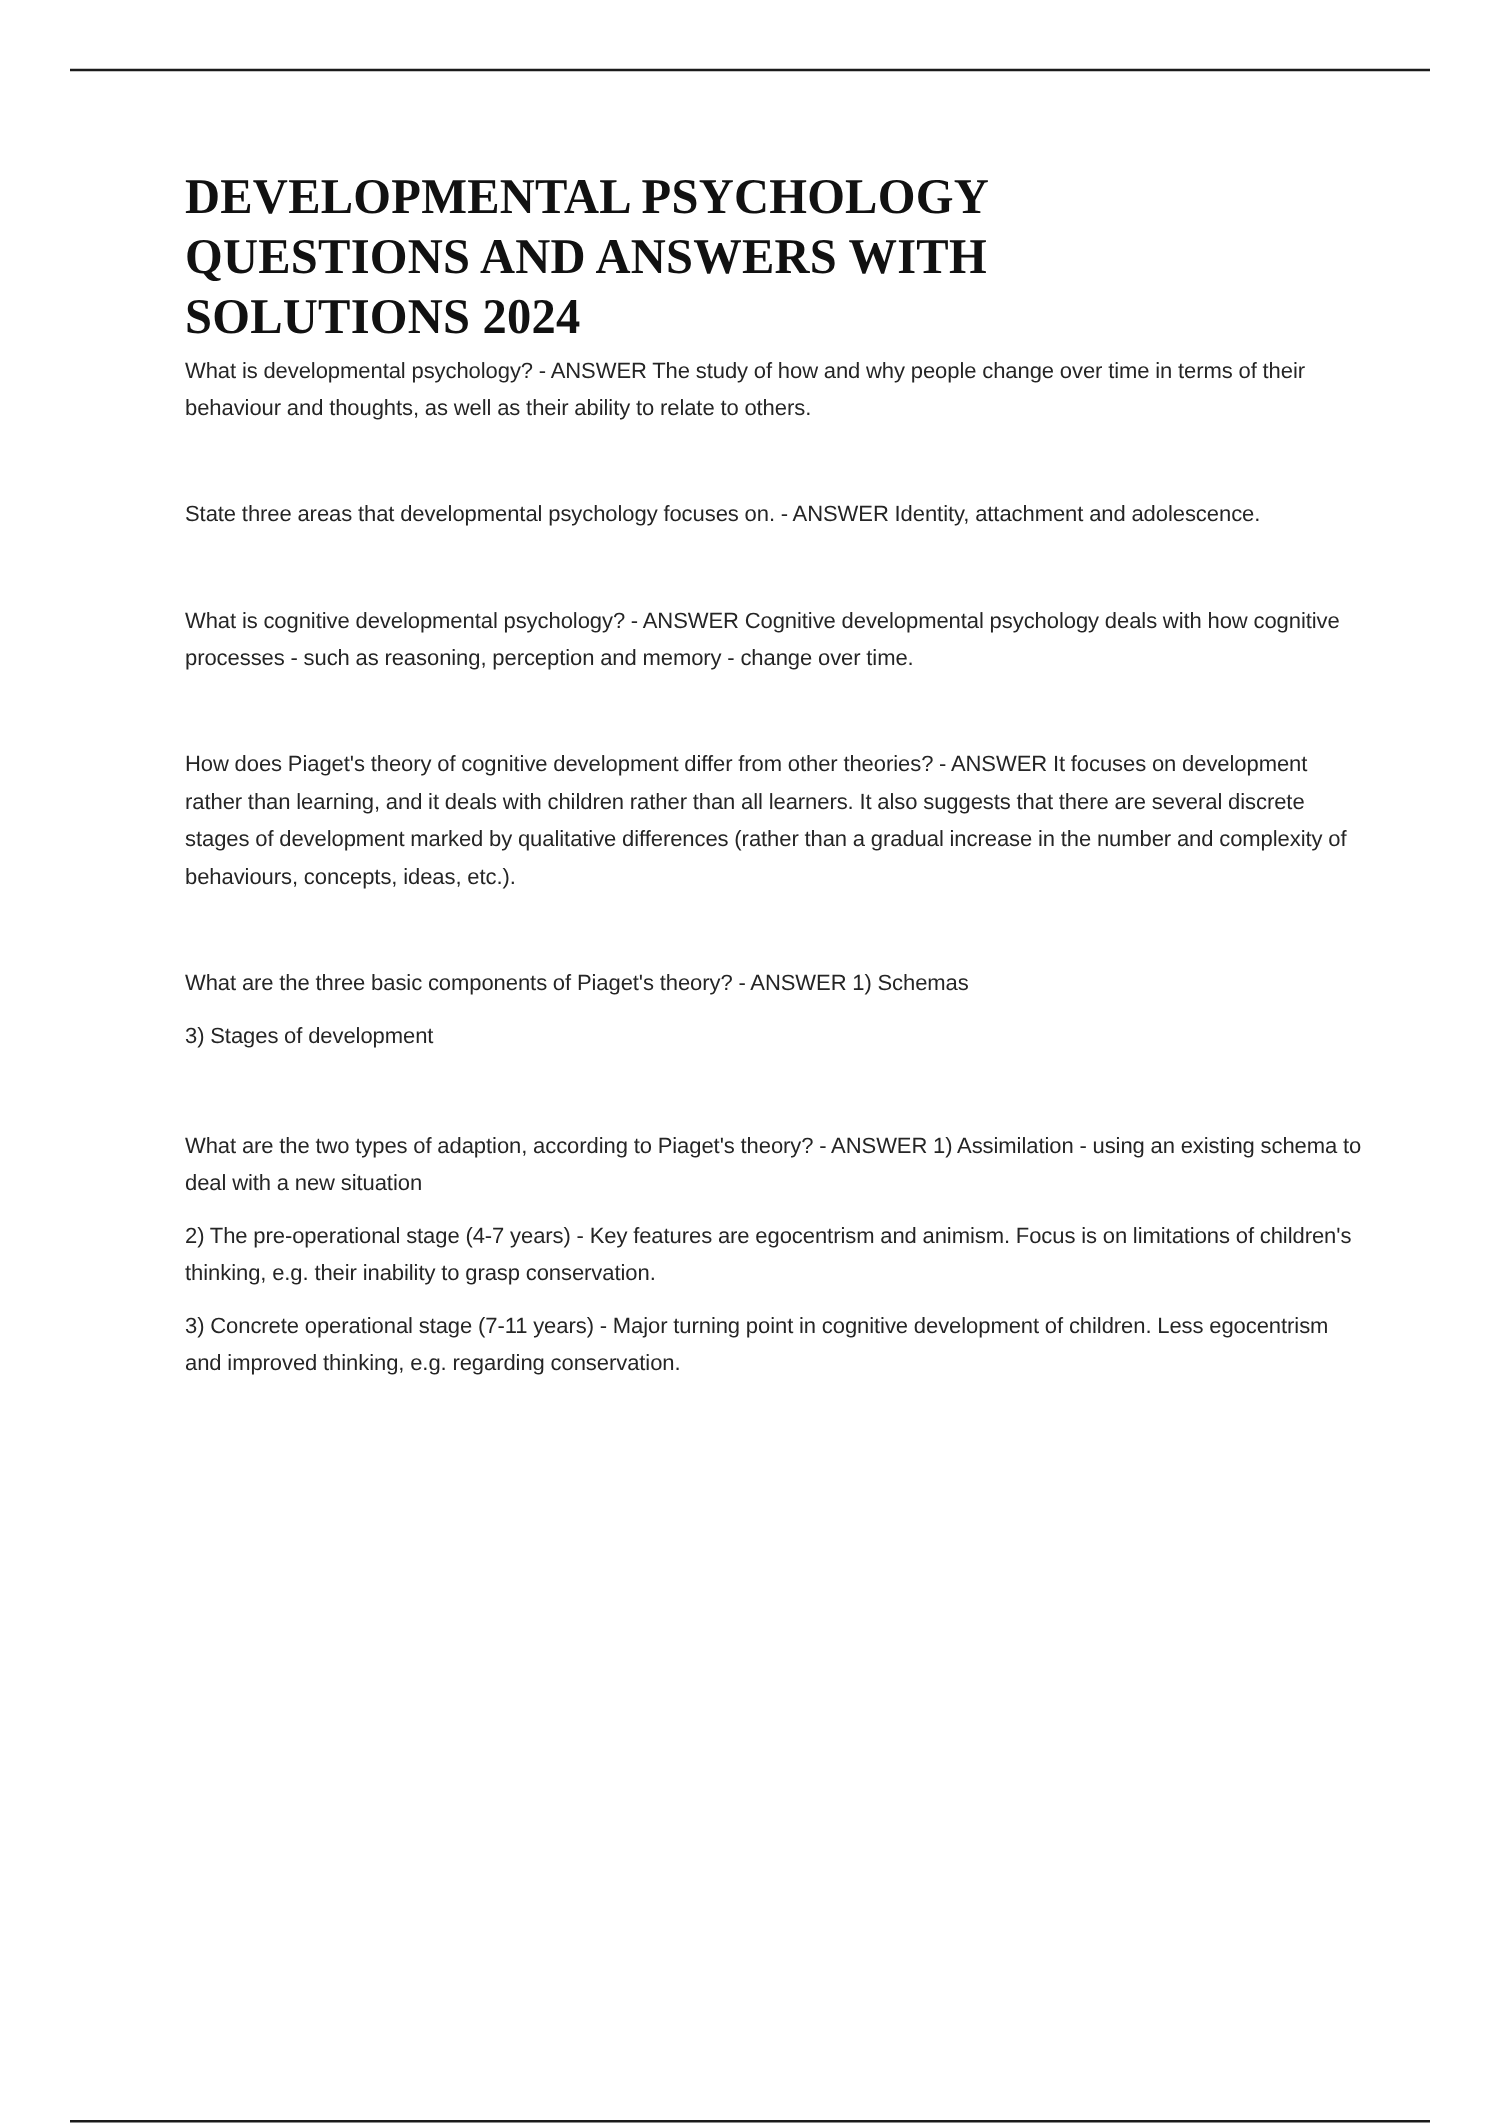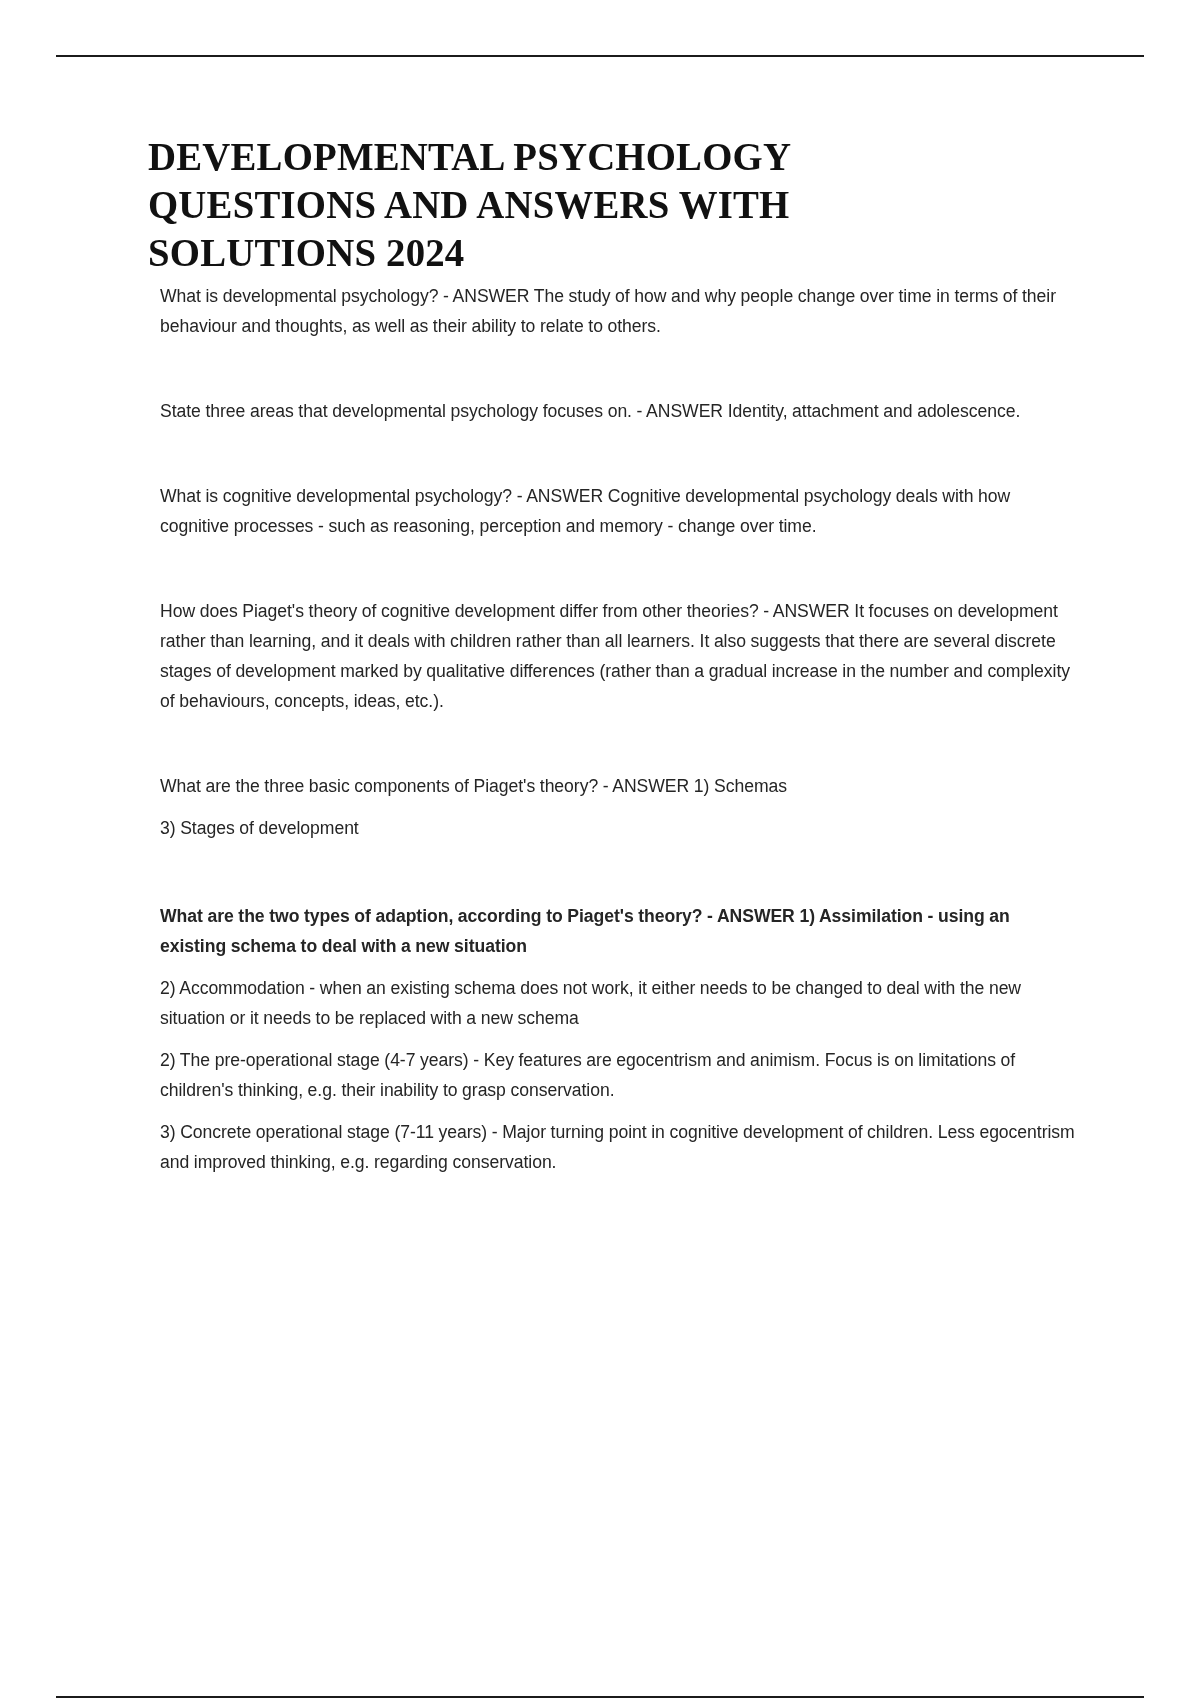--- a/index.html
+++ b/index.html
@@ -50,35 +50,35 @@
     line-height: 48px;
     letter-spacing: 0.2px;
     color: #111111;
     transform: scaleX(0.97);
     transform-origin: left top;
     max-width: 820px;
   }
 
   
   .para {
-    margin: 12px;
+    margin: 0;
     font-family: "Liberation Sans", "DejaVu Sans", sans-serif;
     font-size: 17.6px;
     line-height: 30px;
     color: #252525;
     text-align: left;
     letter-spacing: -0.05px;
     word-spacing: -0.2px;
   }
 
   
   .gap-none { margin-top: 0; }
   .gap-sm   { margin-top: 12px; }
   .gap-lg   { margin-top: 55px; }
-  .gap-xl   { margin-top: 58px; font-weight: bold; }
+  .gap-xl   { margin-top: 58px; }
 
   .block { margin: 0; padding: 0; }
 </style>
 </head>
 <body>
 
 <div class="page">
 
   <div class="rule top"></div>
 
@@ -87,21 +87,20 @@
     <h1 class="doc-title">DEVELOPMENTAL PSYCHOLOGY QUESTIONS AND ANSWERS WITH SOLUTIONS 2024</h1>
 
     <div class="block">
       <p class="para gap-none">What is developmental psychology? - ANSWER The study of how and why people change over time in terms of their behaviour and thoughts, as well as their ability to relate to others.</p>
       <p class="para gap-lg">State three areas that developmental psychology focuses on. - ANSWER Identity, attachment and adolescence.</p>
       <p class="para gap-lg">What is cognitive developmental psychology? - ANSWER Cognitive developmental psychology deals with how cognitive processes - such as reasoning, perception and memory - change over time.</p>
       <p class="para gap-lg">How does Piaget's theory of cognitive development differ from other theories? - ANSWER It focuses on development rather than learning, and it deals with children rather than all learners. It also suggests that there are several discrete stages of development marked by qualitative differences (rather than a gradual increase in the number and complexity of behaviours, concepts, ideas, etc.).</p>
       <p class="para gap-lg">What are the three basic components of Piaget's theory? - ANSWER 1) Schemas</p>
       <p class="para gap-sm">3) Stages of development</p>
       <p class="para gap-xl">What are the two types of adaption, according to Piaget's theory? - ANSWER 1) Assimilation - using an existing schema to deal with a new situation</p>
-      <p class="para gap-sm">2) Accommodation - when an existing schema does not work, it either needs to be changed to deal with the new situation or it needs to be replaced with a new schema</p>
       <p class="para gap-sm">2) The pre-operational stage (4-7 years) - Key features are egocentrism and animism. Focus is on limitations of children's thinking, e.g. their inability to grasp conservation.</p>
       <p class="para gap-sm">3) Concrete operational stage (7-11 years) - Major turning point in cognitive development of children. Less egocentrism and improved thinking, e.g. regarding conservation.</p>
     </div>
 
   </div>
 
   <div class="rule bottom"></div>
 
 </div>
 

